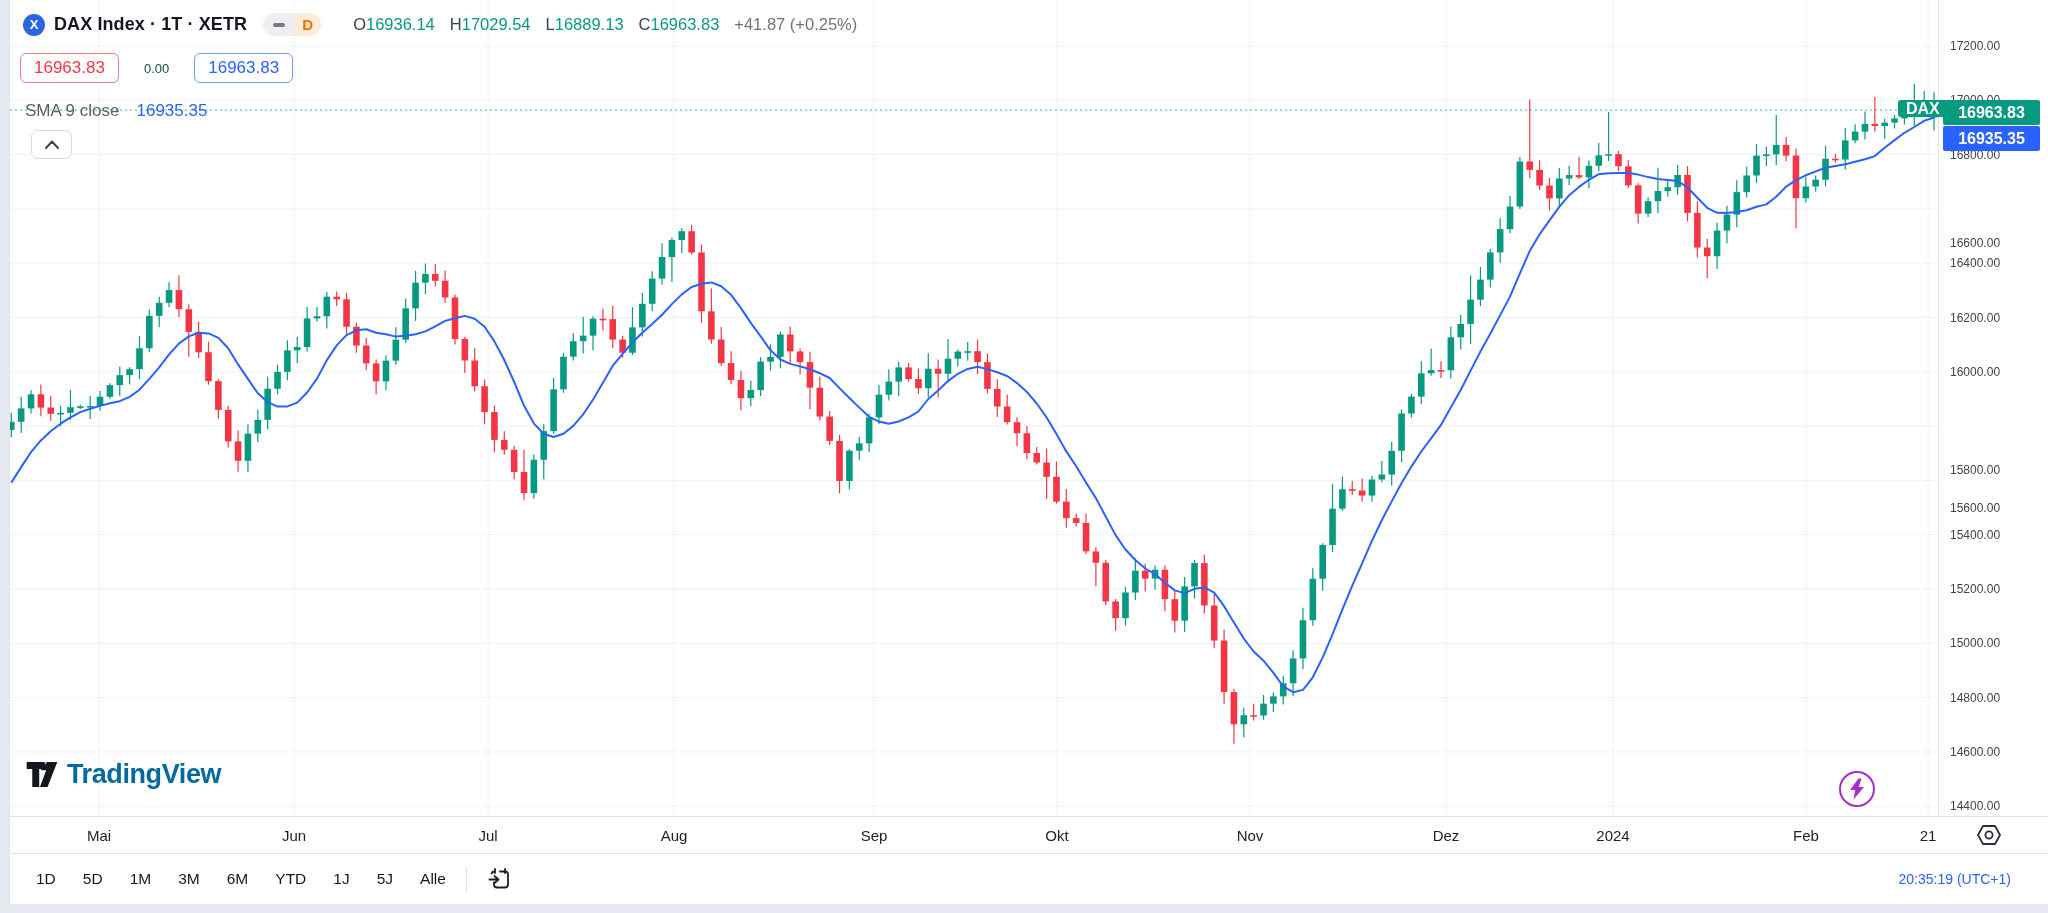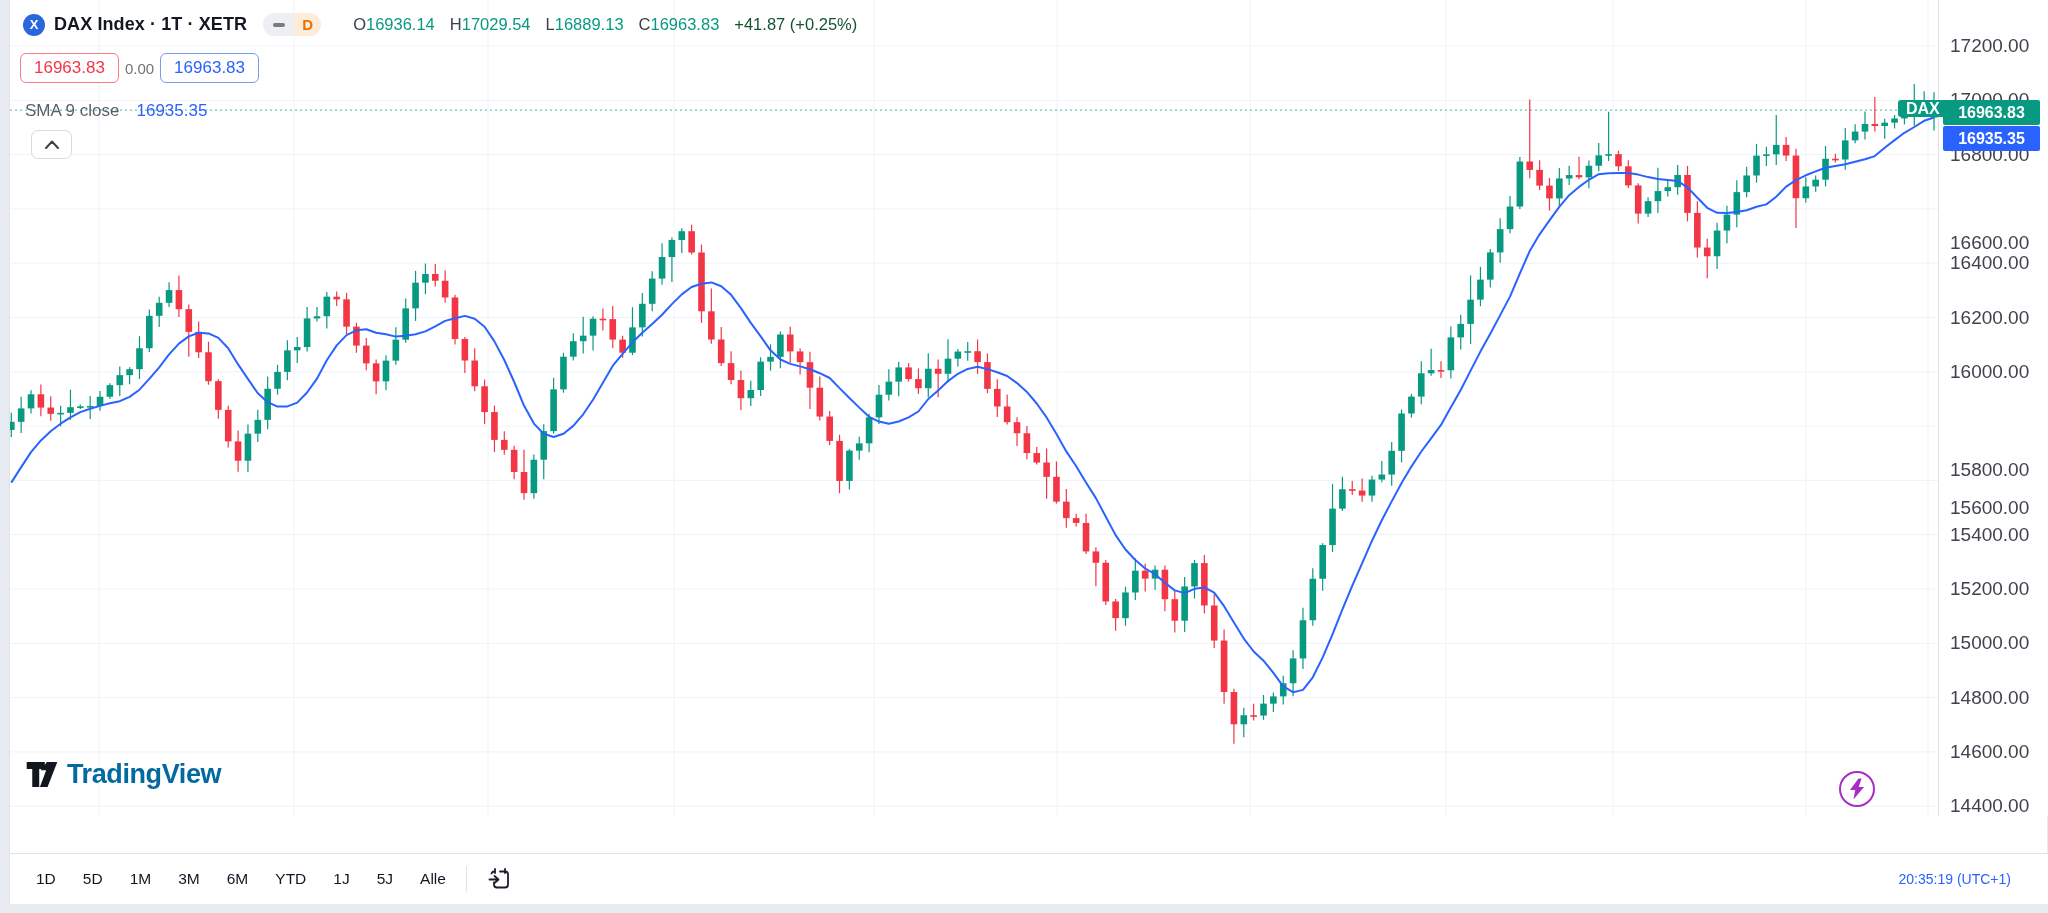--- a/index.html
+++ b/index.html
@@ -12,42 +12,42 @@
   }
   .widget{
     position:absolute;left:9px;top:0;width:2038px;height:904px;
     background:#ffffff;
     border-left:1px solid #e0e3eb;border-bottom:1px solid #e0e3eb;
     box-sizing:border-box;
   }
   
   #chart-svg{position:absolute;left:0;top:0;display:block;}
   .price-axis{position:absolute;left:1928px;top:0;width:110px;height:816px;border-left:1px solid #dfe2ec;box-sizing:border-box;background:#fff;cursor:ns-resize;}
-  .ptick{position:absolute;left:11px;transform:translateY(-50%);font-size:19px;color:#40434d;white-space:nowrap;}
+  .ptick{position:absolute;left:11px;transform:translateY(-50%);font-size:12px;color:#40434d;white-space:nowrap;}
   .time-axis{position:absolute;left:0;top:816px;width:2038px;height:37px;border-top:1px solid #dfe2ec;box-sizing:border-box;background:#fff;cursor:ew-resize;}
   .mtick{position:absolute;top:50%;transform:translate(-50%,-50%);font-size:15px;color:#1b1f29;}
   .gear{position:absolute;left:1966px;top:5px;width:26px;height:26px;color:#2a2e39;cursor:pointer;}
   
   .legend-row1{position:absolute;left:13px;top:13px;display:flex;align-items:center;z-index:7;}
   .sym-logo{width:22px;height:22px;border-radius:50%;background:#2a66dd;color:#fff;font-size:13px;font-weight:bold;display:flex;align-items:center;justify-content:center;flex:none;}
   .sym-title{margin-left:9px;font-size:18px;font-weight:600;color:#131722;letter-spacing:.1px;cursor:pointer;}
   .int-pill{margin-left:16px;display:flex;height:23px;border-radius:12px;overflow:hidden;cursor:pointer;}
   .pill-dash{background:#edeff3;width:31px;display:flex;align-items:center;justify-content:center;}
   .pill-dash i{display:block;width:12px;height:4px;border-radius:2px;background:#787b86;}
   .pill-d{background:#fcecd9;width:27px;display:flex;align-items:center;justify-content:center;color:#ef7000;font-weight:bold;font-size:15px;}
   .ohlc{margin-left:32px;display:flex;gap:15px;font-size:16.5px;align-items:center;}
   .ohlc .pair{display:flex;}
   .ohlc .k{color:#3c404a;}
   .ohlc .v{color:#089981;}
-  .ohlc .chg{color:#14532d;}
+  .ohlc .chg{color:#737373;}
   .legend-row2{position:absolute;left:10px;top:53px;display:flex;align-items:center;z-index:7;}
   .px-box{border-radius:6px;padding:4px 13px;font-size:17px;background:#fff;cursor:pointer;}
   .sell{border:1px solid #f77d86;color:#f23645;}
   .buy{border:1px solid #7a9cf5;color:#2962ff;}
-  .spread{margin:0 6px;font-size:15px;color:#737373;}
+  .spread{margin:0 25px;font-size:13px;color:#14532d;}
   .legend-row3{position:absolute;left:15px;top:101px;display:flex;align-items:center;z-index:7;font-size:17px;cursor:pointer;}
   .sma-name{color:#5a5e68;}
   .sma-val{color:#2962ff;margin-left:17px;}
   .collapse-btn{position:absolute;left:21px;top:130px;width:39px;height:27px;border:1px solid #d7dae2;border-radius:7px;background:#fff;display:flex;align-items:center;justify-content:center;z-index:7;cursor:pointer;color:#40434d;}
   
   .dax-chip{position:absolute;left:1888px;top:100px;height:17px;padding:0 8px;border-radius:3px;background:#089981;color:#fff;font-size:16px;font-weight:bold;display:flex;align-items:center;z-index:8;cursor:pointer;}
   .price-flag{position:absolute;left:1933px;width:97px;height:25px;border-radius:2px;color:#fff;font-size:16px;font-weight:bold;display:flex;align-items:center;justify-content:center;z-index:8;}
   .flag-last{top:100px;background:#089981;}
   .flag-sma{top:126px;background:#2962ff;}
   
@@ -501,20 +501,37 @@
       <span class="ptick" style="top: 426.1px; margin-top: 44px;">15800.00</span>
       <span class="ptick" style="top: 508px;">15600.00</span>
       <span class="ptick" style="top: 534.7px;">15400.00</span>
       <span class="ptick" style="top: 589px;">15200.00</span>
       <span class="ptick" style="top: 643.3px;">15000.00</span>
       <span class="ptick" style="top: 697.6px;">14800.00</span>
       <span class="ptick" style="top: 751.9px;">14600.00</span>
       <span class="ptick" style="top: 806.2px;">14400.00</span>
     </div>
 
+  <div class="time-axis" id="time-axis">
+    <svg class="gear" viewBox="0 0 26 26">
+      <polygon points="7,4 19,4 24,13 19,22 7,22 2,13" fill="none" stroke="currentColor" stroke-width="1.8" stroke-linejoin="round"></polygon>
+      <circle cx="13" cy="13" r="3.6" fill="none" stroke="currentColor" stroke-width="1.8"></circle>
+    </svg>
+  <span class="mtick" style="left: 89px;">Mai</span>
+      <span class="mtick" style="left: 284px;">Jun</span>
+      <span class="mtick" style="left: 478px;">Jul</span>
+      <span class="mtick" style="left: 664px;">Aug</span>
+      <span class="mtick" style="left: 864px;">Sep</span>
+      <span class="mtick" style="left: 1047px;">Okt</span>
+      <span class="mtick" style="left: 1240px;">Nov</span>
+      <span class="mtick" style="left: 1436px;">Dez</span>
+      <span class="mtick" style="left: 1603px;">2024</span>
+      <span class="mtick" style="left: 1796px;">Feb</span>
+      <span class="mtick" style="left: 1918px;">21</span>
+    </div>
 
   <div class="legend-row1">
     <div class="sym-logo">X</div>
     <div class="sym-title">DAX Index · 1T · XETR</div>
     <div class="int-pill">
       <span class="pill-dash">
           <i></i>
         </span>
       <span class="pill-d">D</span>
     </div>

